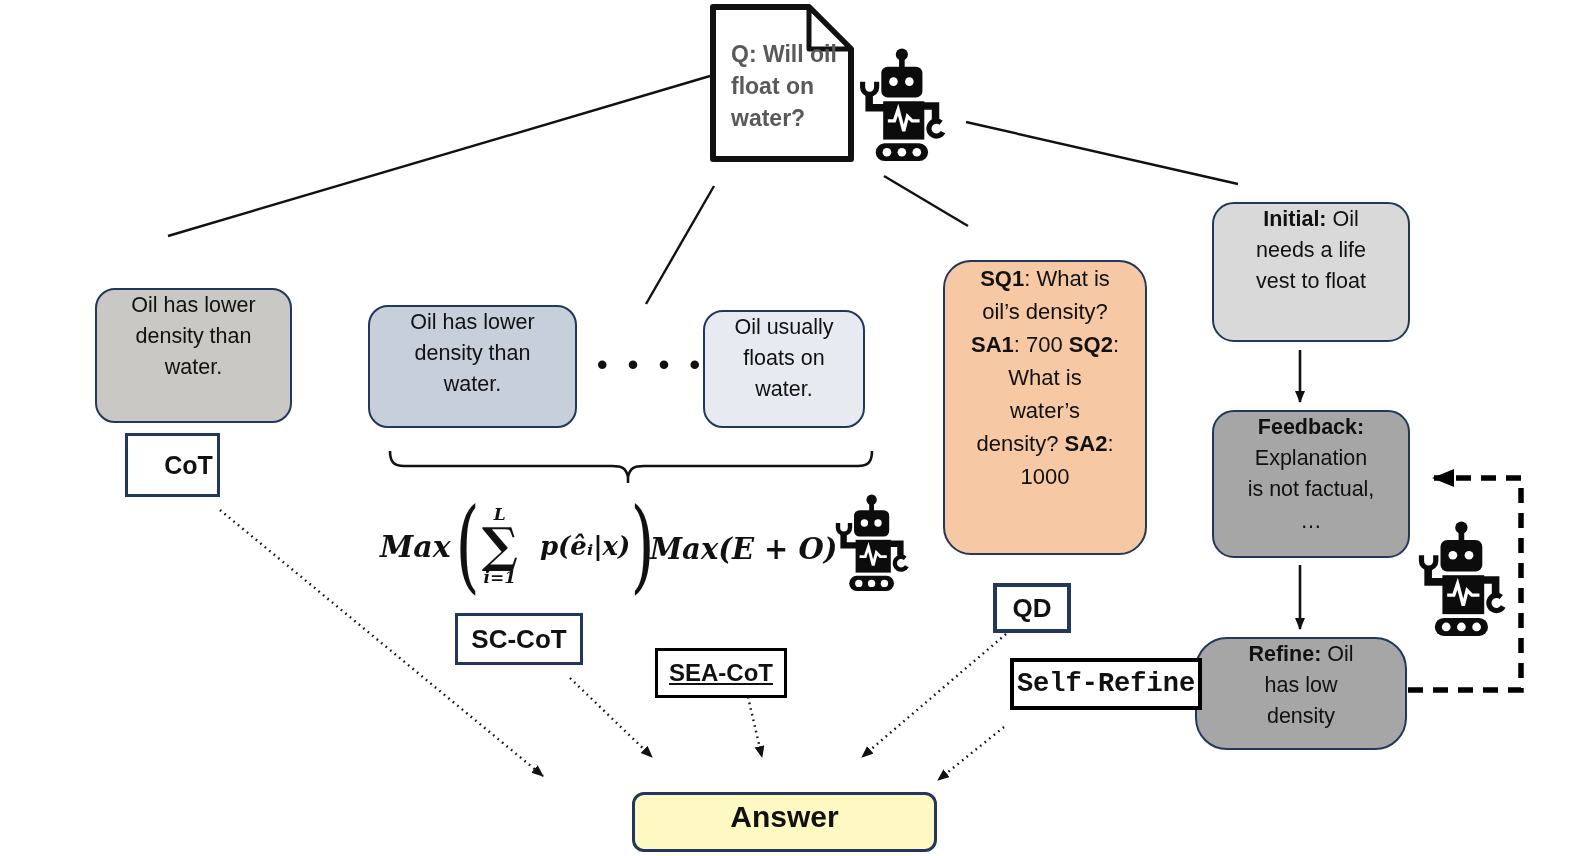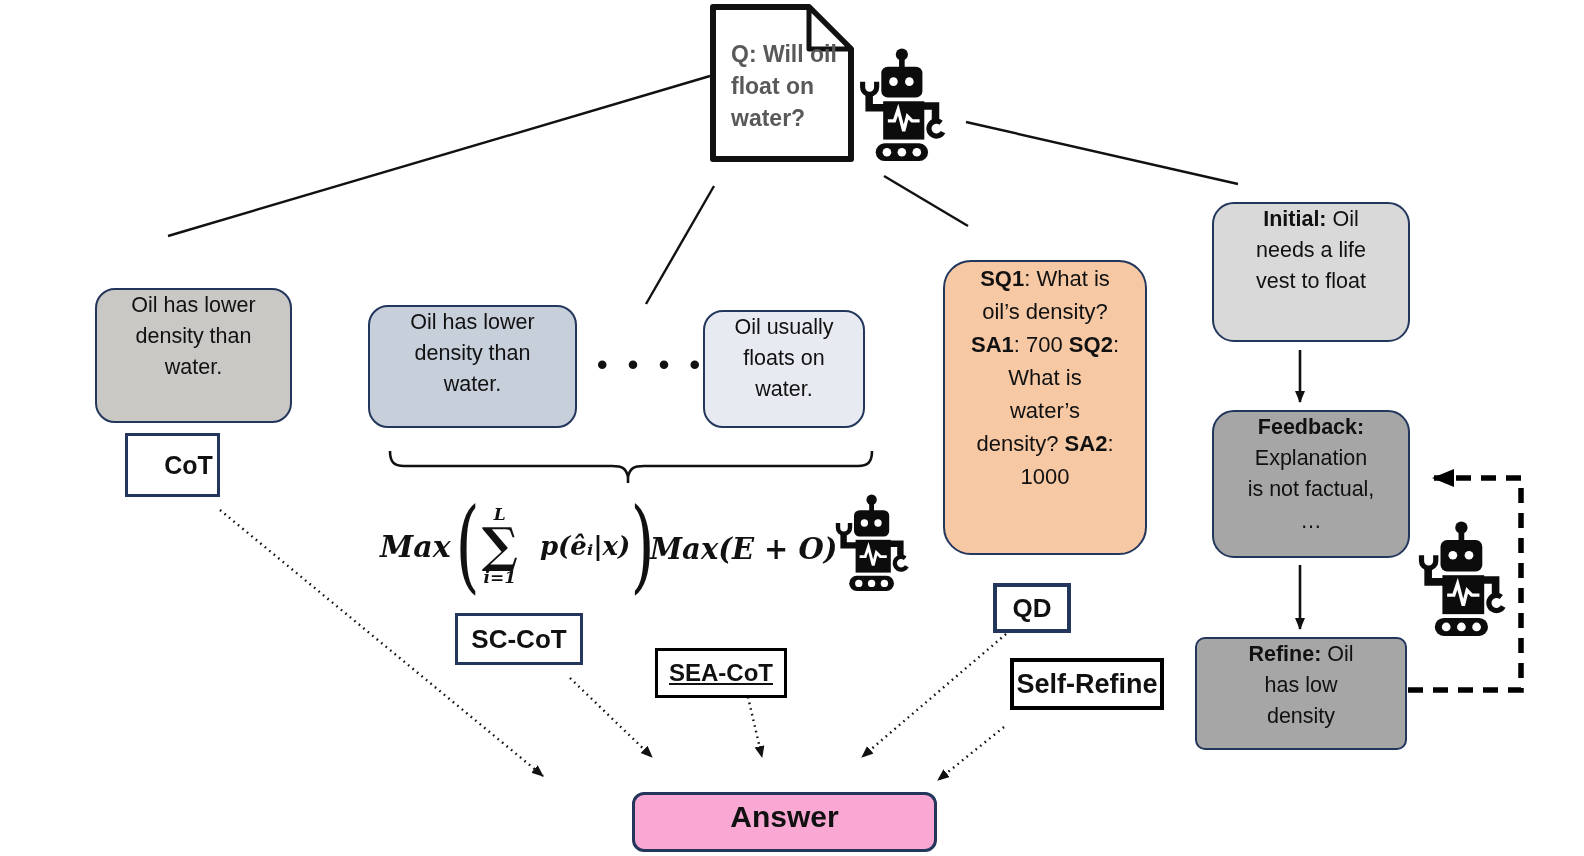--- a/index.html
+++ b/index.html
@@ -193,26 +193,26 @@
   </div>
 
   <div class="dbox" style="left:1212px;top:202px;width:198px;height:140px;border-radius:22px;
        background:var(--box-light-gray,#d9d9d9);padding:0 28px;">
     <span><span class="b">Initial:</span><span> Oil needs a life vest to float</span></span>
   </div>
   <div class="dbox" style="left:1212px;top:410px;width:198px;height:148px;border-radius:22px;
        background:var(--box-dark-gray,#a6a6a6);padding:0 32px;">
     <span><span class="b">Feedback:</span><span> Explanation is not factual, …</span></span>
   </div>
-  <div class="dbox" style="left:1195px;top:637px;width:212px;height:113px;border-radius:10px;
+  <div class="dbox" style="left:1195px;top:637px;width:212px;height:113px;border-radius:32px;
        background:var(--box-dark-gray,#a6a6a6);padding:0 41px;">
     <span><span class="b">Refine:</span><span> Oil has low density</span></span>
   </div>
-  <div class="lbl blackb" style="left:1010px;top:658px;width:154px;height:52px;font-size:27px;border-width:4px;">
+  <div class="lbl blackb" style="left:1010px;top:658px;width:192px;height:52px;font-size:27px;border-width:4px;font-family:Liberation Mono, monospace;">
     <span>Self-Refine</span>
   </div>
 
-  <div class="dbox" style="left:632px;top:792px;width:305px;height:60px;border-radius:12px;background:#f9a8d4;
+  <div class="dbox" style="left:632px;top:792px;width:305px;height:60px;border-radius:12px;background:#fef9c3;
        border-width:3px;font-weight:bold;font-size:30px;">
     <span>Answer</span>
   </div>
 
 </div>
 
 </body></html>

